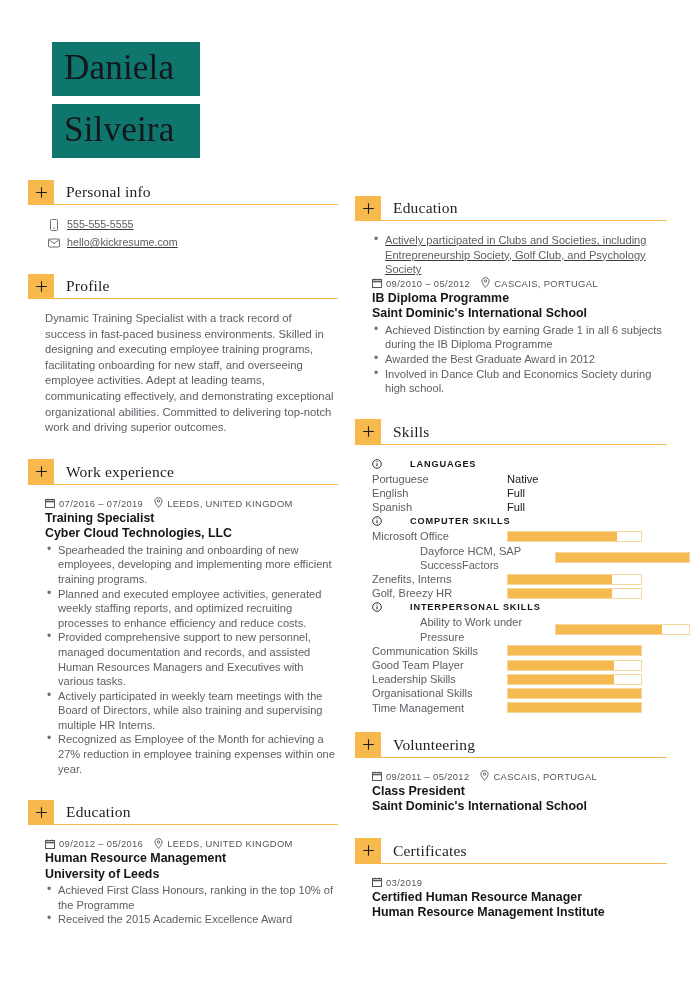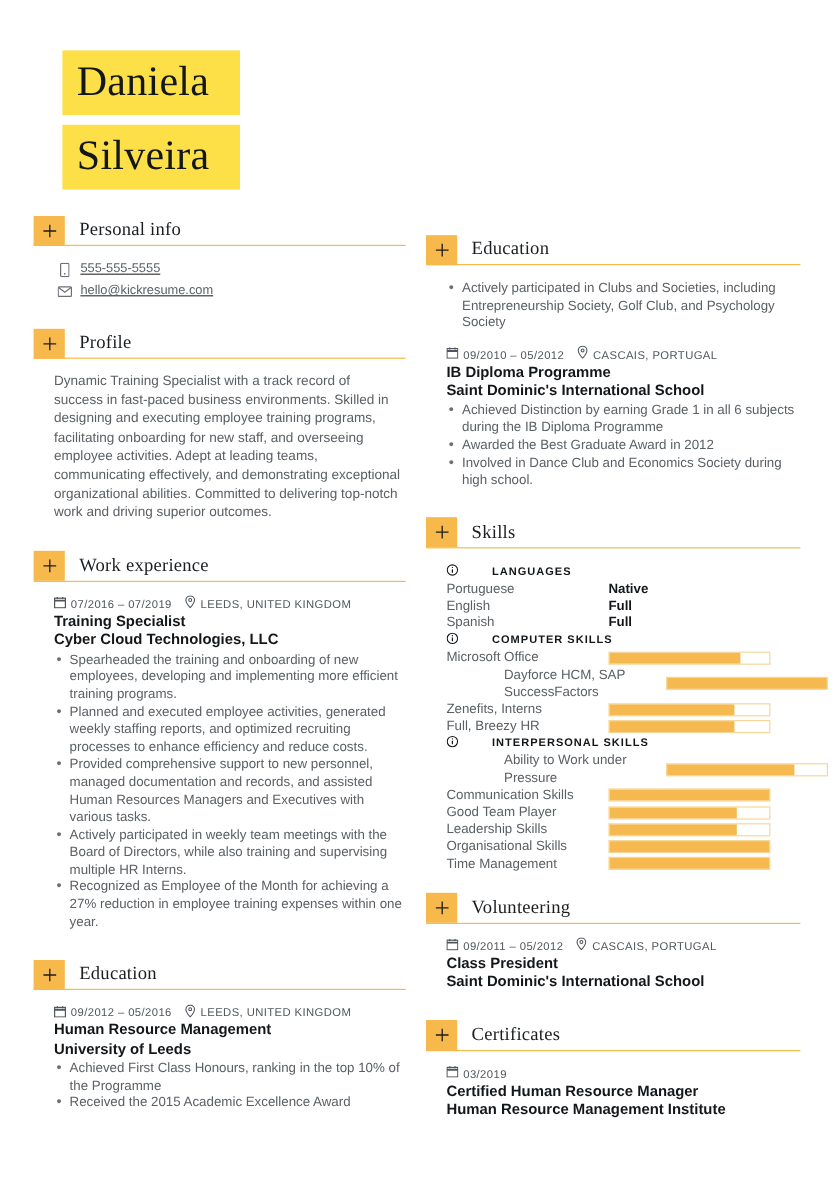--- a/index.html
+++ b/index.html
@@ -24,21 +24,21 @@
     padding: 0;
   }
 
   
   .name-wrap {
     position: absolute;
     left: 52px;
     top: 42px;
   }
   .name-block {
-    background: #fde047;
+    background: #0f766e;
     display: block;
     width: 148px;
     padding: 6px 12px 8px 12px;
     margin-bottom: 8px;
     font-family: "Liberation Serif", serif;
     font-size: 35px;
     line-height: 40px;
     color: #14171a;
     letter-spacing: 0.2px;
   }
@@ -162,21 +162,21 @@
   ul.bullets li::before {
     content: "\2022";
     position: absolute;
     left: 2px;
     top: -1px;
     color: #6b7075;
     font-size: 12px;
   }
 
   
-  .plain-bullets { padding-left: 17px; margin-bottom: 12px; }
+  .plain-bullets { padding-left: 17px; margin-bottom: 0; text-decoration: underline; }
 
   
   .skills-wrap { padding-left: 17px; }
 
   .skill-group-head {
     display: flex;
     align-items: center;
     gap: 4px;
     margin-bottom: 1px;
     height: 14px;
@@ -197,21 +197,21 @@
   }
   .skill-name {
     width: 135px;
     flex: 0 0 135px;
     font-size: 11.1px;
     line-height: 14.2px;
     color: #5b6065;
   }
   .skill-level {
     font-size: 11.1px;
-    font-weight: bold;
+    font-weight: normal;
     color: #14171a;
     line-height: 14.2px;
   }
   .bar-cell {
     flex: 1 1 auto;
     display: flex;
     align-items: center;
   }
   .bar {
     width: 135px;
@@ -480,21 +480,21 @@
         </div>
         <div class="skill-row">
           <span class="skill-name">Zenefits, Interns</span>
           <span class="bar-cell">
             <span class="bar">
                 <span class="bar-fill" style="width: 78%;"></span>
               </span>
           </span>
         </div>
         <div class="skill-row">
-          <span class="skill-name">Full, Breezy HR</span>
+          <span class="skill-name">Golf, Breezy HR</span>
           <span class="bar-cell">
             <span class="bar">
                 <span class="bar-fill" style="width: 78%;"></span>
               </span>
           </span>
         </div>
 
         <div class="skill-group-head">
           <span>
             <svg width="10" height="10" viewBox="0 0 10 10">

